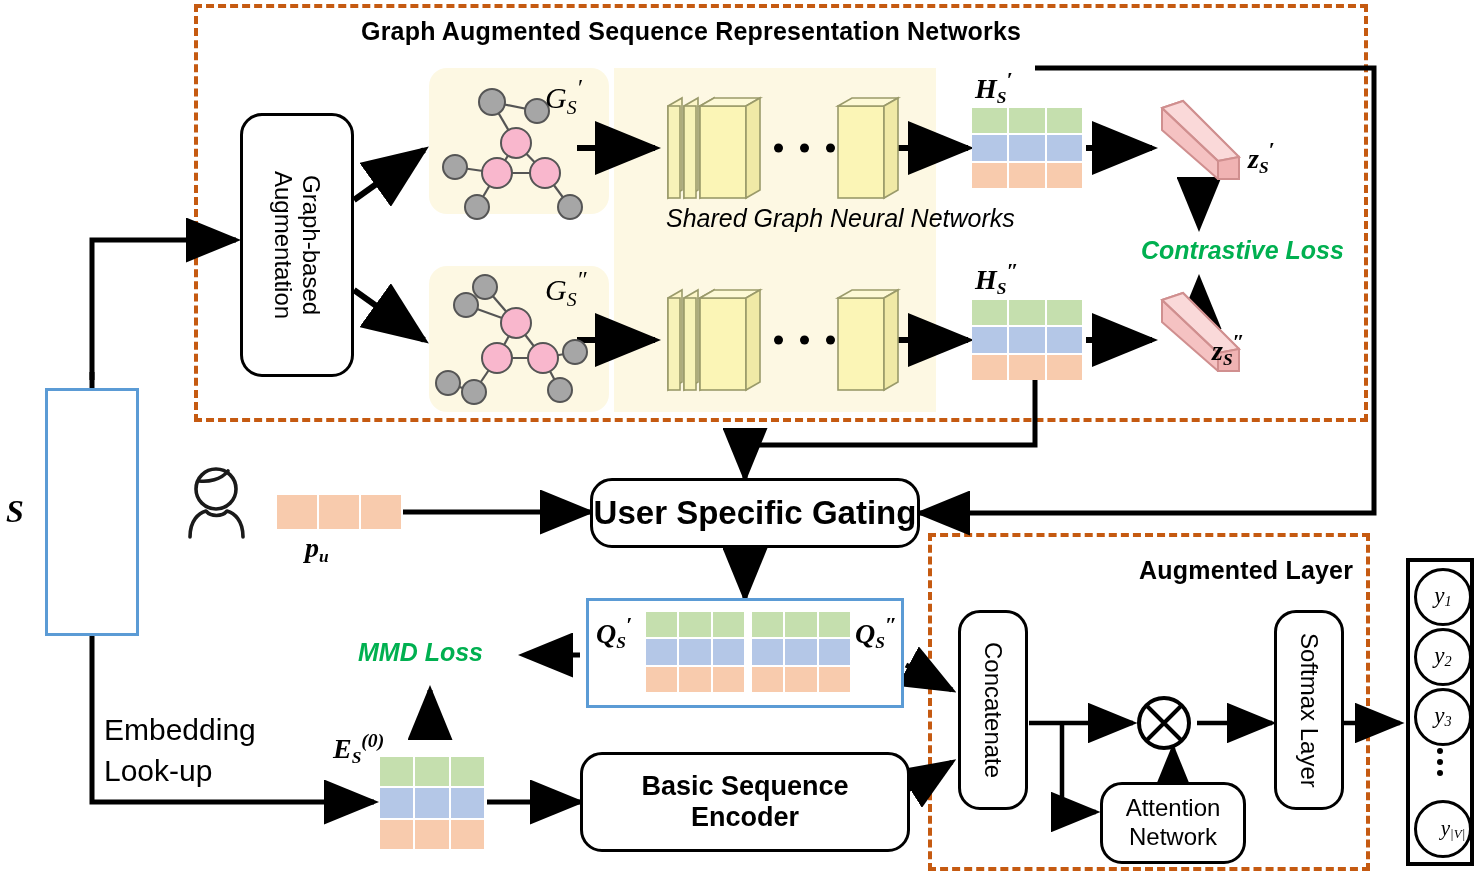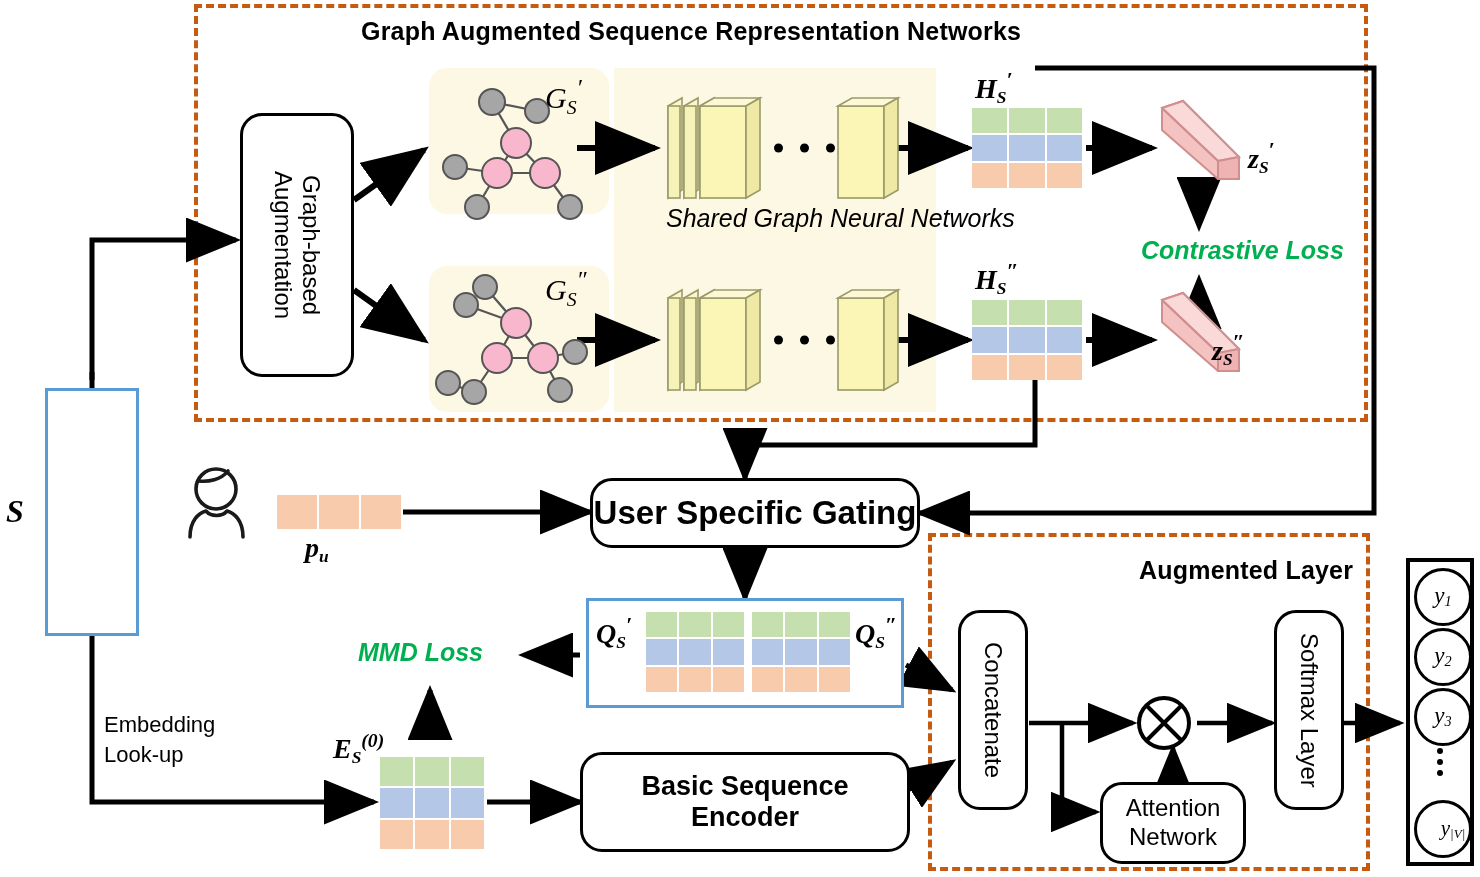--- a/index.html
+++ b/index.html
@@ -292,21 +292,21 @@
     <span class="vert plain-lbl">Softmax Layer</span>
   </div>
 
   <div class="abs italic-lbl" style="left:666px;top:203px;width:230px;text-align:center;line-height:1.25;">
     <span>Shared Graph Neural Networks</span>
   </div>
 
   <div class="blueframe" style="left:45px;top:388px;width:94px;height:248px;"></div>
   <div class="abs mathbf" style="left:6px;top:493px;font-size:32px;">S</div>
 
-  <div class="abs plain-lbl" style="left:104px;top:710px;width:170px;text-align:left;font-size:22px;line-height:1.35;">
+  <div class="abs plain-lbl" style="left:104px;top:710px;width:170px;text-align:left;font-size:30px;line-height:1.35;">
     <span>Embedding Look-up</span>
   </div>
 
   <div class="abs math-it" style="left:545px;top:74px;font-size:30px;">
     <span>G</span><span style="font-size:.66em;vertical-align:-0.3em;">S</span><span style="font-size:.8em;vertical-align:.55em;">′</span>
   </div>
   <div class="abs math-it" style="left:545px;top:266px;font-size:30px;">
     <span>G</span><span style="font-size:.66em;vertical-align:-0.3em;">S</span><span style="font-size:.8em;vertical-align:.55em;">″</span>
   </div>
 

